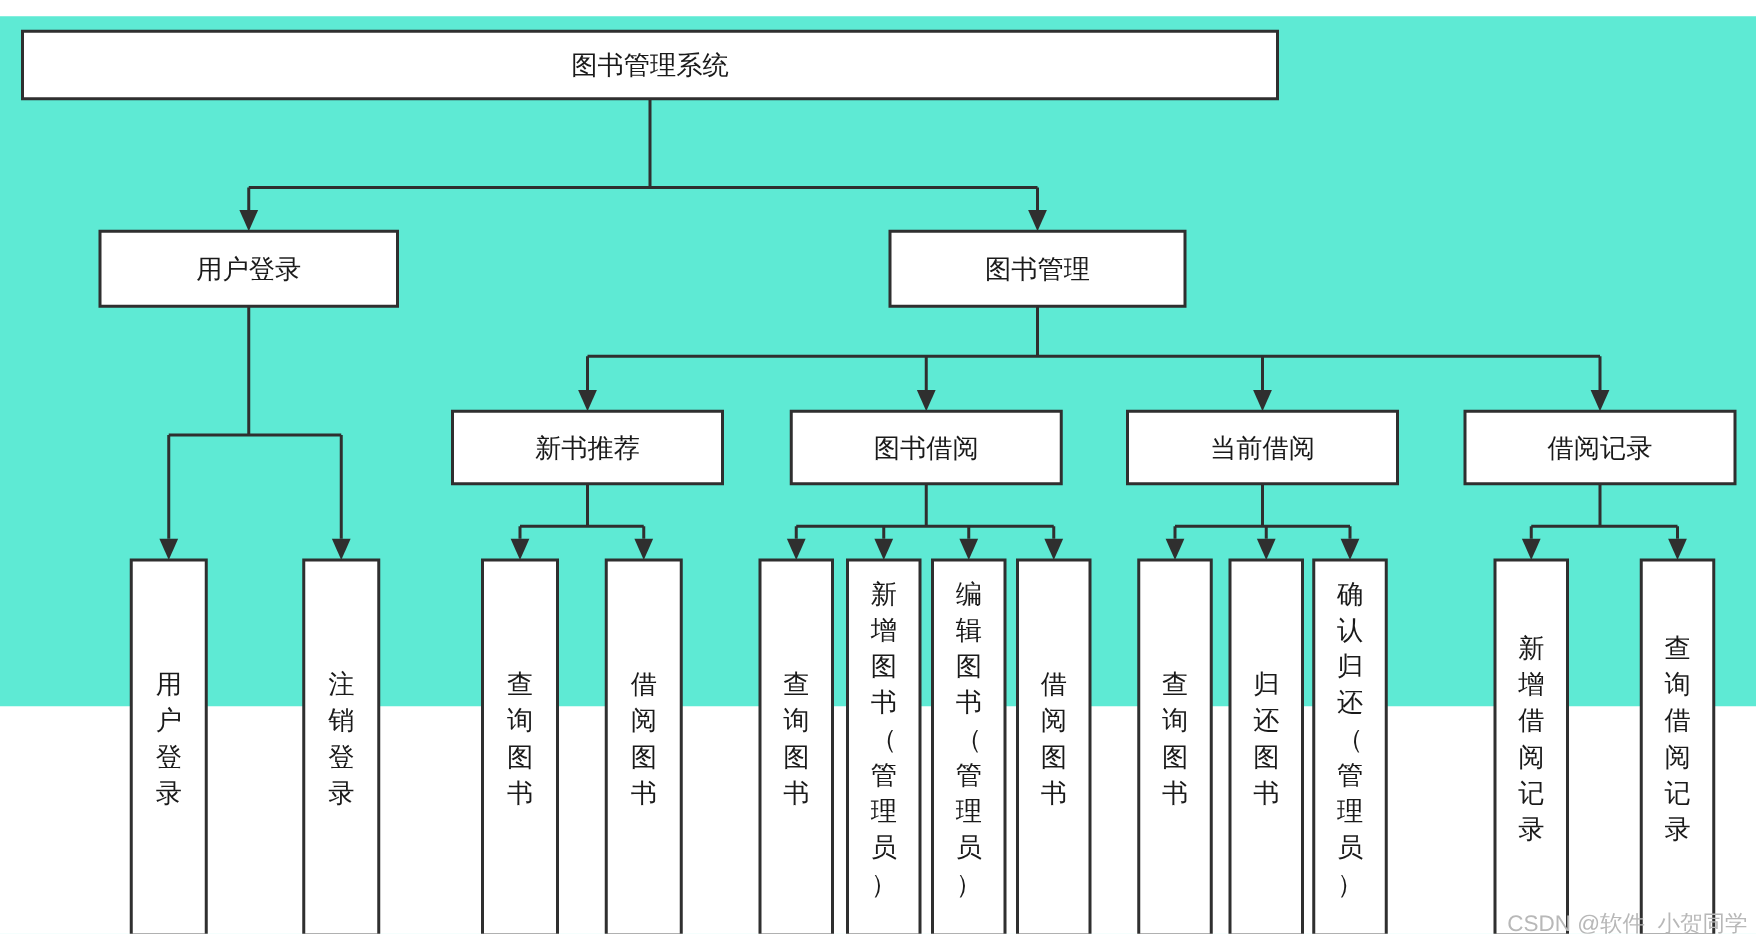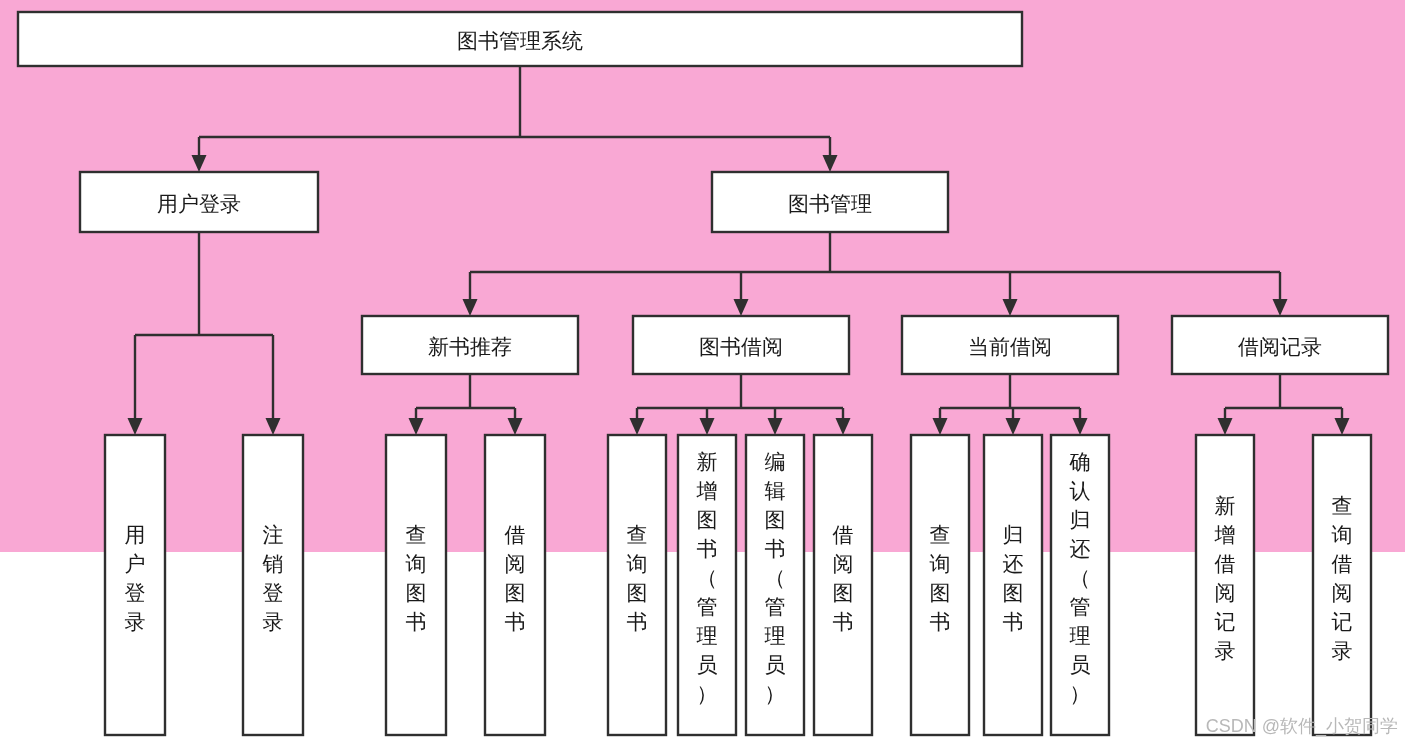--- a/index.html
+++ b/index.html
@@ -12,21 +12,22 @@
     width: 1405px;
     height: 747px;
     font-family: "Liberation Sans", "DejaVu Sans", sans-serif;
     overflow: hidden;
     position: relative;
   }
   #diagram-root {
     position: relative;
     width: 1405px;
     height: 552px;
-    background: #f9a8d4;
+    background: #5eead4;
+    margin-top: 13px;
   }
   svg#diagram-canvas {
     position: absolute;
     left: 0;
     top: 0;
     width: 1405px;
     height: 747px;
     display: block;
   }
   .node-box {

